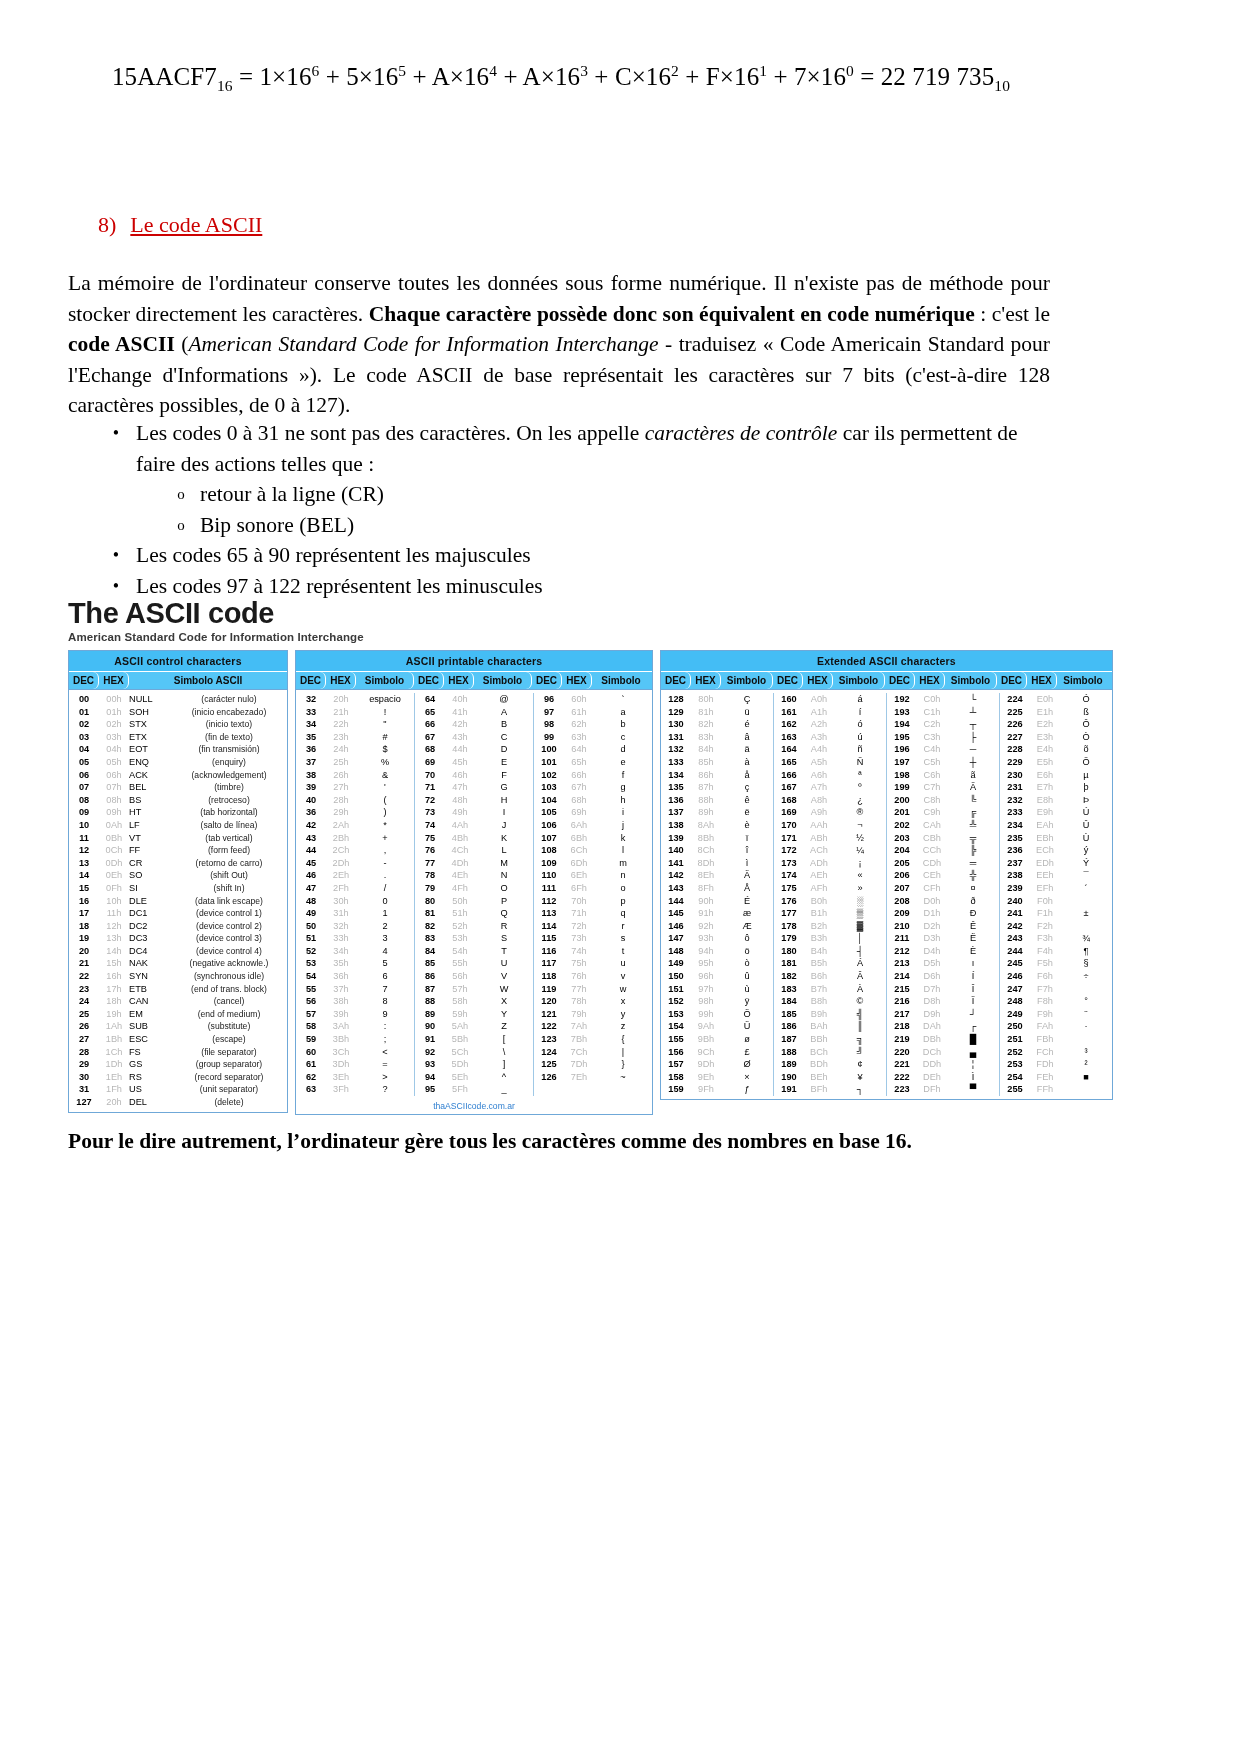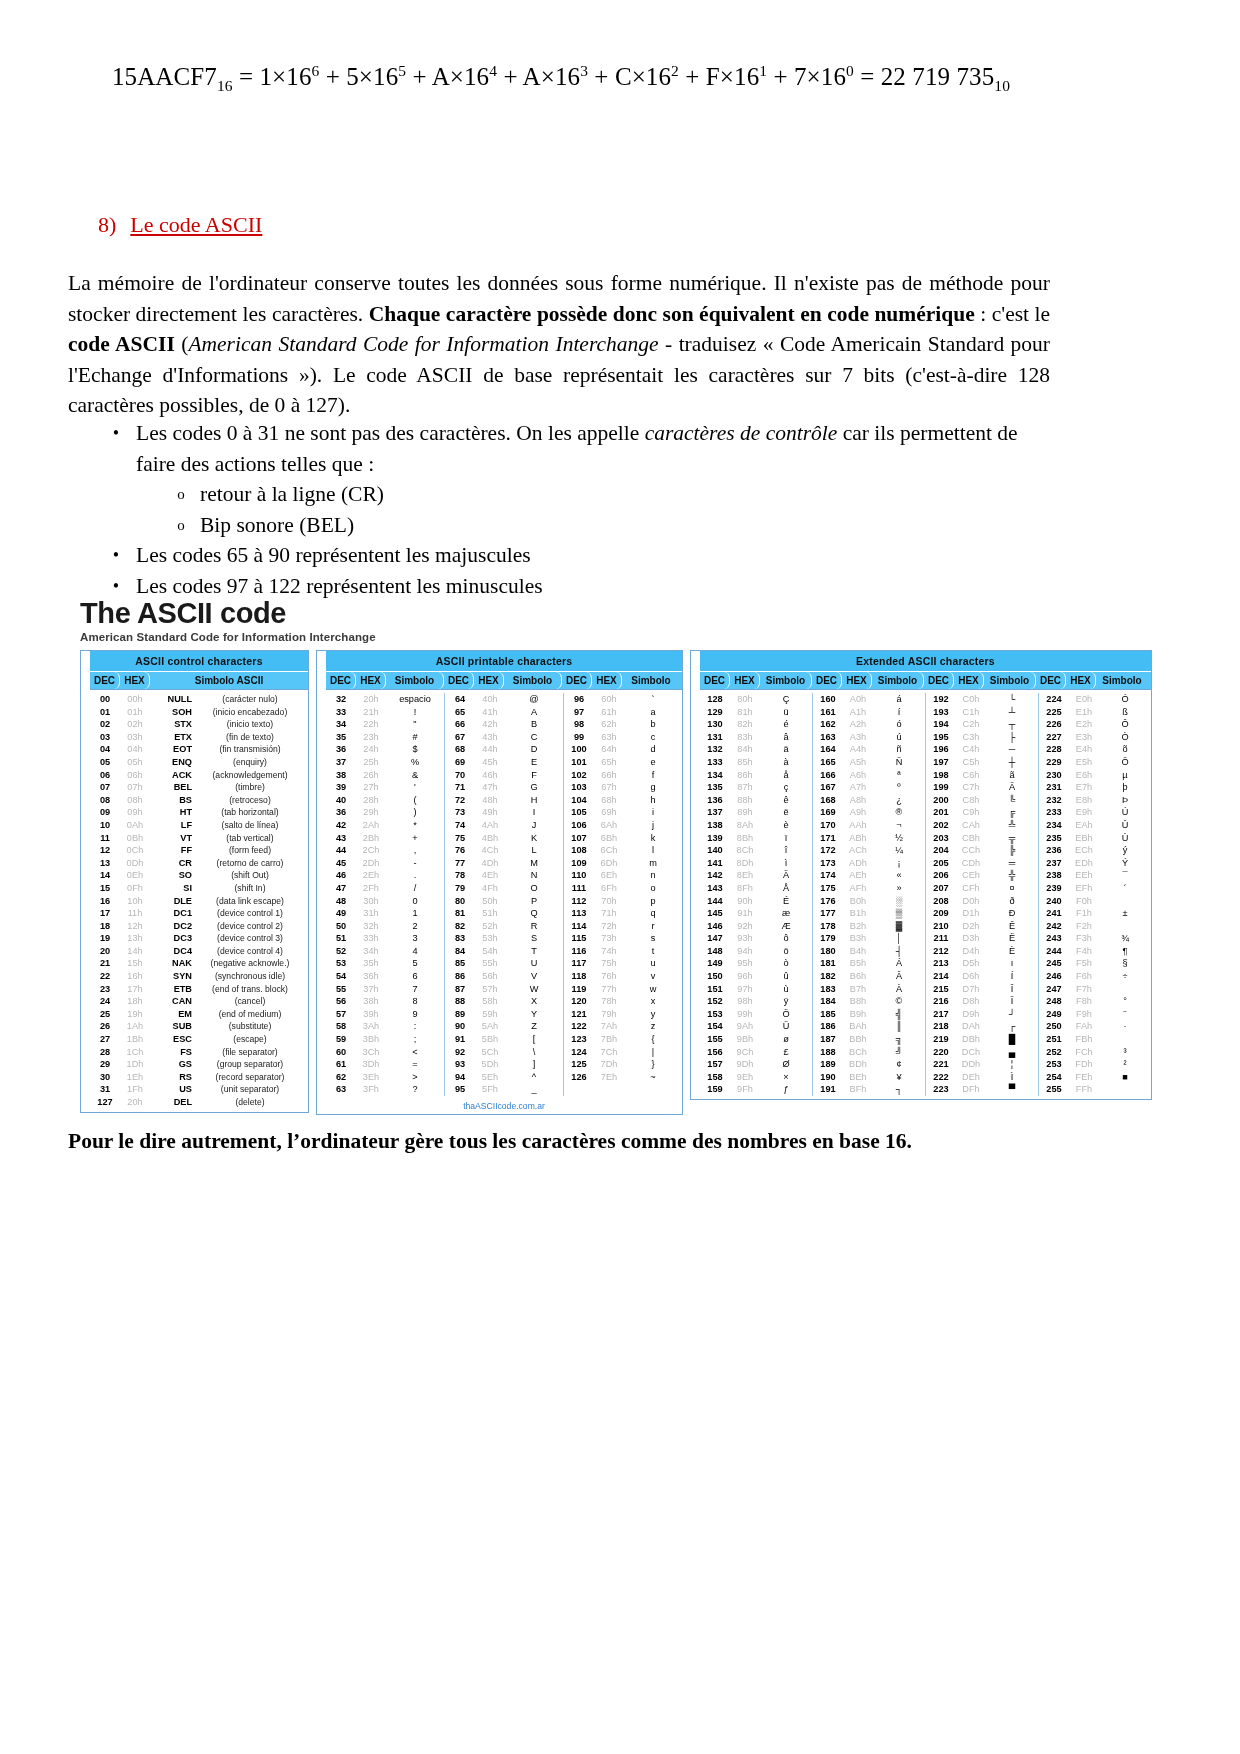--- a/index.html
+++ b/index.html
@@ -96,21 +96,20 @@
     font-size: 15px;
     line-height: 30.5px;
   }
 
   
   .ascii-figure {
     position: absolute;
     left: 68px;
     top: 596px;
     width: 1005px;
-    margin-left: 12px;
   }
   .ascii-title {
     font-family: "Liberation Sans", "DejaVu Sans", sans-serif;
     font-size: 29px;
     font-weight: bold;
     color: #1a1a1a;
     letter-spacing: -0.4px;
     line-height: 34px;
   }
   .ascii-subtitle {
@@ -124,21 +123,20 @@
   }
   .ascii-blocks {
     display: flex;
     align-items: flex-start;
     gap: 7px;
   }
   .block {
     border: 1px solid #6fa8d8;
     background: #ffffff;
     box-sizing: border-box;
-    padding-left: 9px;
   }
   .block-title {
     background: #44bdf5;
     color: #111111;
     font-family: "Liberation Sans", "DejaVu Sans", sans-serif;
     font-size: 10.5px;
     font-weight: bold;
     text-align: center;
     padding: 4px 0 4px 0;
     letter-spacing: 0.2px;
@@ -178,21 +176,21 @@
     height: 12.6px;
   }
   .c {
     box-sizing: border-box;
     text-align: center;
     white-space: nowrap;
     overflow: hidden;
   }
   .c.dec { width: 30px; font-weight: bold; color: #000000; }
   .c.hex { width: 30px; color: #b7b7b7; }
-  .c.mn  { width: 42px; font-weight: bold; color: #000000; text-align: right; }
+  .c.mn  { width: 42px; font-weight: normal; color: #000000; text-align: left; }
   .c.ds  { width: 116px; color: #1a1a1a; text-align: center; font-size: 8.6px; }
   .c.sym { width: 52px; color: #000000; }
   .c.sym-wide { width: 58px; color: #000000; }
   .grp { display: flex; border-right: 1px solid #9fc8e6; box-sizing: border-box; }
   .grp:last-child { border-right: none; }
 
   .watermark {
     font-family: "Liberation Sans", "DejaVu Sans", sans-serif;
     font-size: 8.6px;
     color: #2f7fd0;

